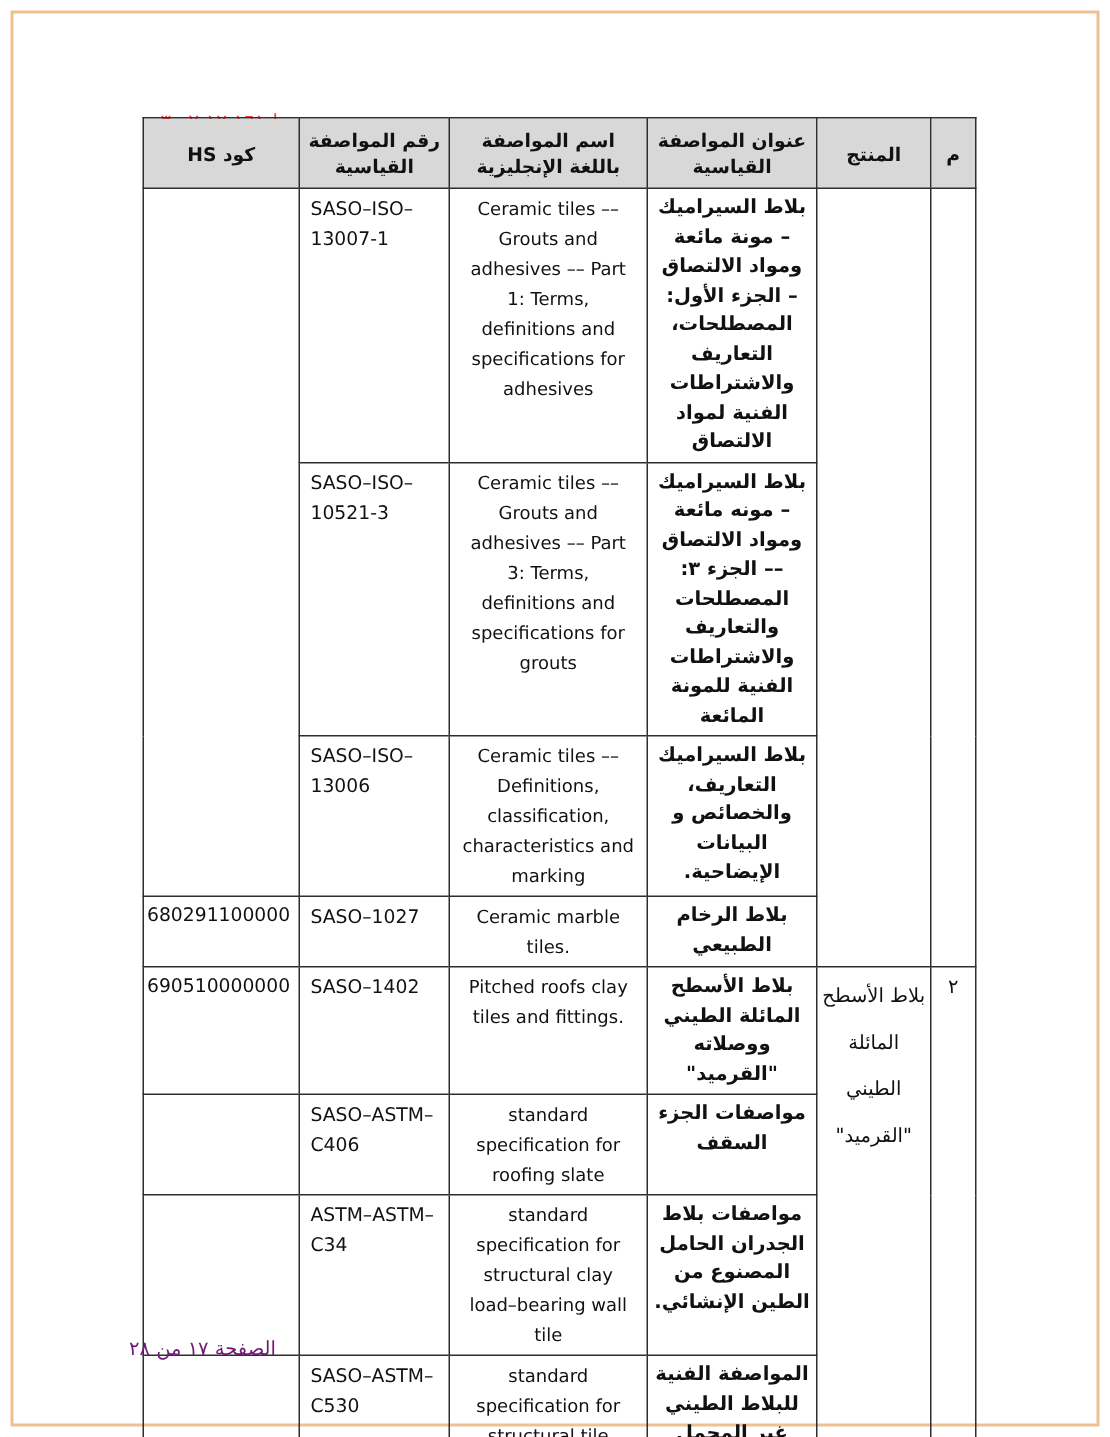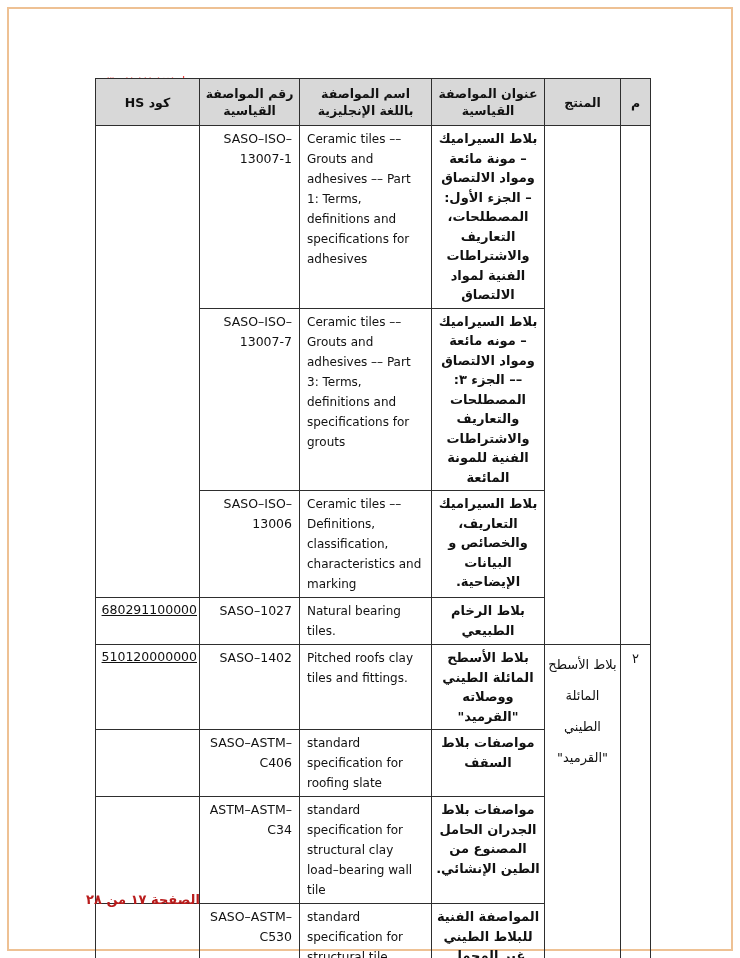--- a/index.html
+++ b/index.html
@@ -23,45 +23,45 @@
   }
   .spec-table thead th{
     background:#d8d8d8;font-size:12.5px;font-weight:bold;text-align:center;
     vertical-align:middle;line-height:17px;padding:3px 2px;height:40px;
   }
   td.cell-title{
     font-size:13px;text-align:center;direction:rtl;
     padding:3px 4px;line-height:19.5px;font-weight:bold;
   }
   td.cell-name{
-    font-size:12px;direction:ltr;text-align:left;
+    font-size:12px;direction:ltr;text-align:center;
     padding:3px 7px;line-height:20px;
   }
   td.cell-spec{
-    font-size:12.5px;direction:ltr;text-align:right;
+    font-size:12.5px;direction:ltr;text-align:left;
     padding:3px 7px;line-height:20px;word-wrap:break-word;
   }
   td.cell-hs{
-    font-size:12.5px;direction:ltr;text-align:right;
-    padding:3px 2px;line-height:18px;text-decoration:underline;
+    font-size:12.5px;direction:ltr;text-align:left;
+    padding:3px 2px;line-height:18px;
   }
   td.cell-product{
     font-size:13px;text-align:center;direction:rtl;
     padding:4px 3px;line-height:31px;
   }
   td.cell-num{
     font-size:13px;text-align:center;direction:rtl;padding:4px 2px;line-height:20px;
   }
   tr.h-head{height:42px;}
   tr.h-r1{height:125px;} tr.h-r2{height:123px;} tr.h-r3{height:100px;}
   tr.h-r4{height:22px;}  tr.h-r5{height:61px;}  tr.h-r6{height:62px;}
   tr.h-r7{height:62px;}  tr.h-r8{height:83px;}  tr.h-r9{height:62px;}
   .page-footer{
     position:absolute;top:892px;left:86px;direction:rtl;
-    font-size:13px;font-weight:bold;color:#b91c1c;white-space:nowrap;
+    font-size:13px;font-weight:normal;color:#701a75;white-space:nowrap;
   }
 </style>
 </head>
 <body>
 
 <div class="page-frame"></div>
 
 <div class="doc-number">م.إ-١٦١-١٧-٠٧-٠٣</div>
 
 <table class="spec-table">
@@ -88,43 +88,43 @@
       <td class="cell-num" rowspan="4"></td>
       <td class="cell-product" rowspan="4"></td>
       <td class="cell-title">بلاط السيراميك – مونة مائعة ومواد الالتصاق – الجزء الأول: المصطلحات، التعاريف والاشتراطات الفنية لمواد الالتصاق</td>
       <td class="cell-name">Ceramic tiles –– Grouts and adhesives –– Part 1: Terms, definitions and specifications for adhesives</td>
       <td class="cell-spec">SASO–ISO–13007-1</td>
       <td class="cell-hs" rowspan="3"></td>
     </tr>
     <tr class="h-r2">
       <td class="cell-title">بلاط السيراميك – مونه مائعة ومواد الالتصاق –– الجزء ٣: المصطلحات والتعاريف والاشتراطات الفنية للمونة المائعة</td>
       <td class="cell-name">Ceramic tiles –– Grouts and adhesives –– Part 3: Terms, definitions and specifications for grouts</td>
-      <td class="cell-spec">SASO–ISO–13007-7</td>
+      <td class="cell-spec">SASO–ISO–10521-3</td>
     </tr>
     <tr class="h-r3">
       <td class="cell-title">بلاط السيراميك التعاريف، والخصائص و البيانات الإيضاحية.</td>
       <td class="cell-name">Ceramic tiles –– Definitions, classification, characteristics and marking</td>
       <td class="cell-spec">SASO–ISO–13006</td>
     </tr>
     <tr class="h-r4">
       <td class="cell-title">بلاط الرخام الطبيعي</td>
-      <td class="cell-name">Natural bearing tiles.</td>
+      <td class="cell-name">Ceramic marble tiles.</td>
       <td class="cell-spec">SASO–1027</td>
       <td class="cell-hs">680291100000</td>
     </tr>
     <tr class="h-r5">
       <td class="cell-num" rowspan="6">٢</td>
       <td class="cell-product" rowspan="6">بلاط الأسطح المائلة الطيني "القرميد"</td>
       <td class="cell-title">بلاط الأسطح المائلة الطيني ووصلاته "القرميد"</td>
       <td class="cell-name">Pitched roofs clay tiles and fittings.</td>
       <td class="cell-spec">SASO–1402</td>
-      <td class="cell-hs">510120000000</td>
+      <td class="cell-hs">690510000000</td>
     </tr>
     <tr class="h-r6">
-      <td class="cell-title">مواصفات بلاط السقف</td>
+      <td class="cell-title">مواصفات الجزء السقف</td>
       <td class="cell-name">standard specification for roofing slate</td>
       <td class="cell-spec">SASO–ASTM–C406</td>
       <td class="cell-hs"></td>
     </tr>
     <tr class="h-r7">
       <td class="cell-title">مواصفات بلاط الجدران الحامل المصنوع من الطين الإنشائي.</td>
       <td class="cell-name">standard specification for structural clay load–bearing wall tile</td>
       <td class="cell-spec">ASTM–ASTM–C34</td>
       <td class="cell-hs"></td>
     </tr>

